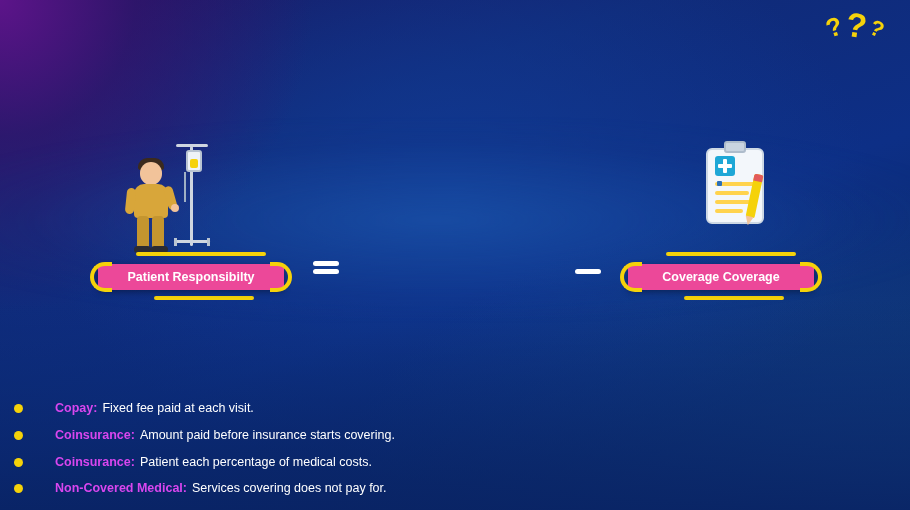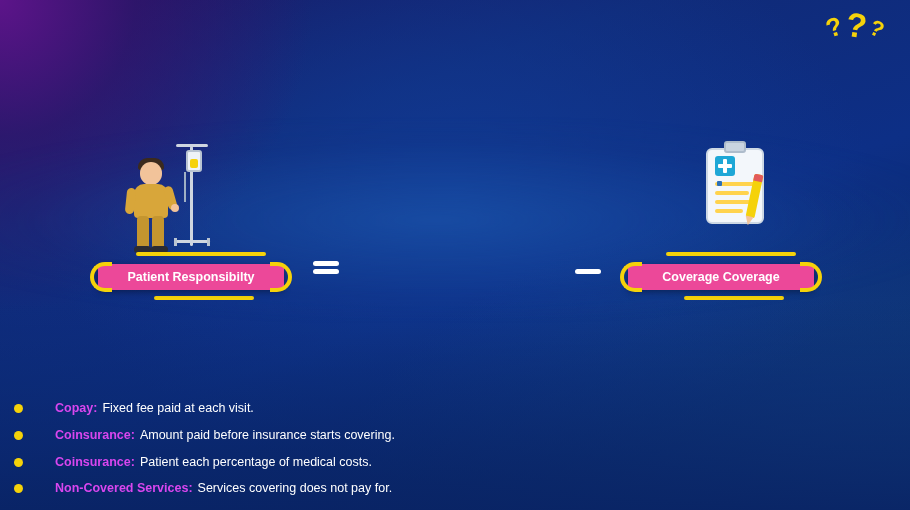--- a/index.html
+++ b/index.html
@@ -310,17 +310,17 @@
       <span class="def-term">Coinsurance:</span>
       <span class="def-text">Amount paid before insurance starts covering.</span>
     </div>
     <div class="def-row">
       <span class="bullet"></span>
       <span class="def-term">Coinsurance:</span>
       <span class="def-text">Patient each percentage of medical costs.</span>
     </div>
     <div class="def-row">
       <span class="bullet"></span>
-      <span class="def-term">Non-Covered Services:</span>
+      <span class="def-term">Non-Covered Medical:</span>
       <span class="def-text">Services covering does not pay for.</span>
     </div>
   </div>
 </div>
 
 </body></html>

